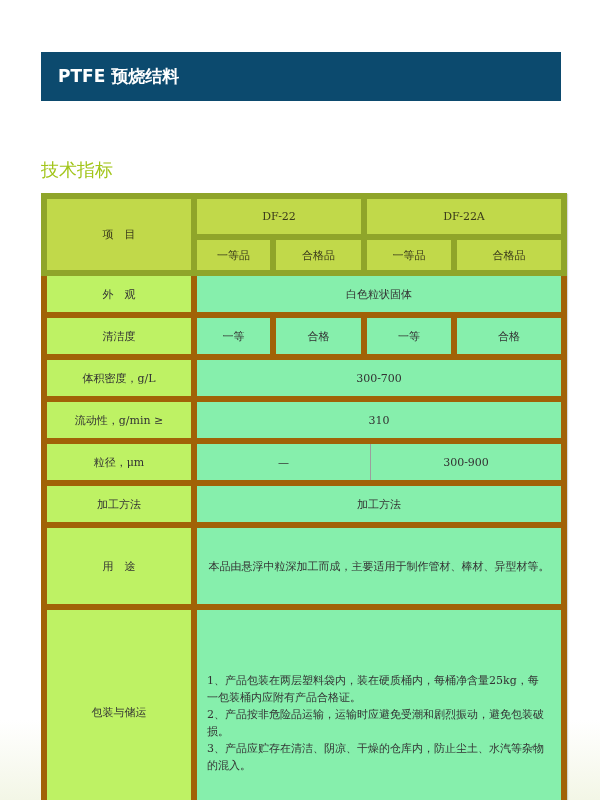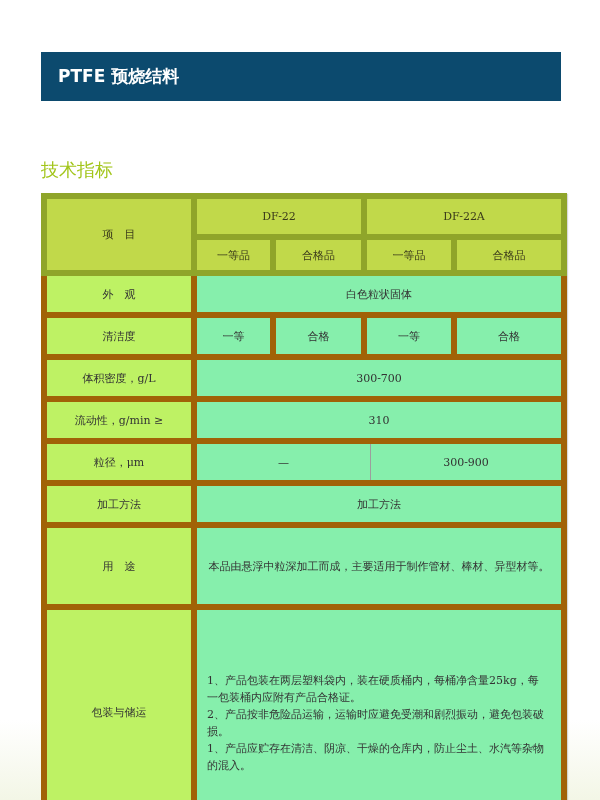--- a/index.html
+++ b/index.html
@@ -116,18 +116,18 @@
   <tr class="row-use">
     <td class="lbl">用　途</td>
     <td class="val" colspan="4">本品由悬浮中粒深加工而成，主要适用于制作管材、棒材、异型材等。</td>
   </tr>
   <tr class="row-pack">
     <td class="lbl">包装与储运</td>
     <td class="val multiline" colspan="4">
       <div class="inner">
         <p>1、产品包装在两层塑料袋内，装在硬质桶内，每桶净含量25kg，每一包装桶内应附有产品合格证。</p>
         <p>2、产品按非危险品运输，运输时应避免受潮和剧烈振动，避免包装破损。</p>
-        <p>1、产品应贮存在清洁、阴凉、干燥的仓库内，防止尘土、水汽等杂物的混入。</p>
+        <p>3、产品应贮存在清洁、阴凉、干燥的仓库内，防止尘土、水汽等杂物的混入。</p>
       </div>
     </td>
   </tr>
 </tbody>
   </table>
 
 </body></html>

